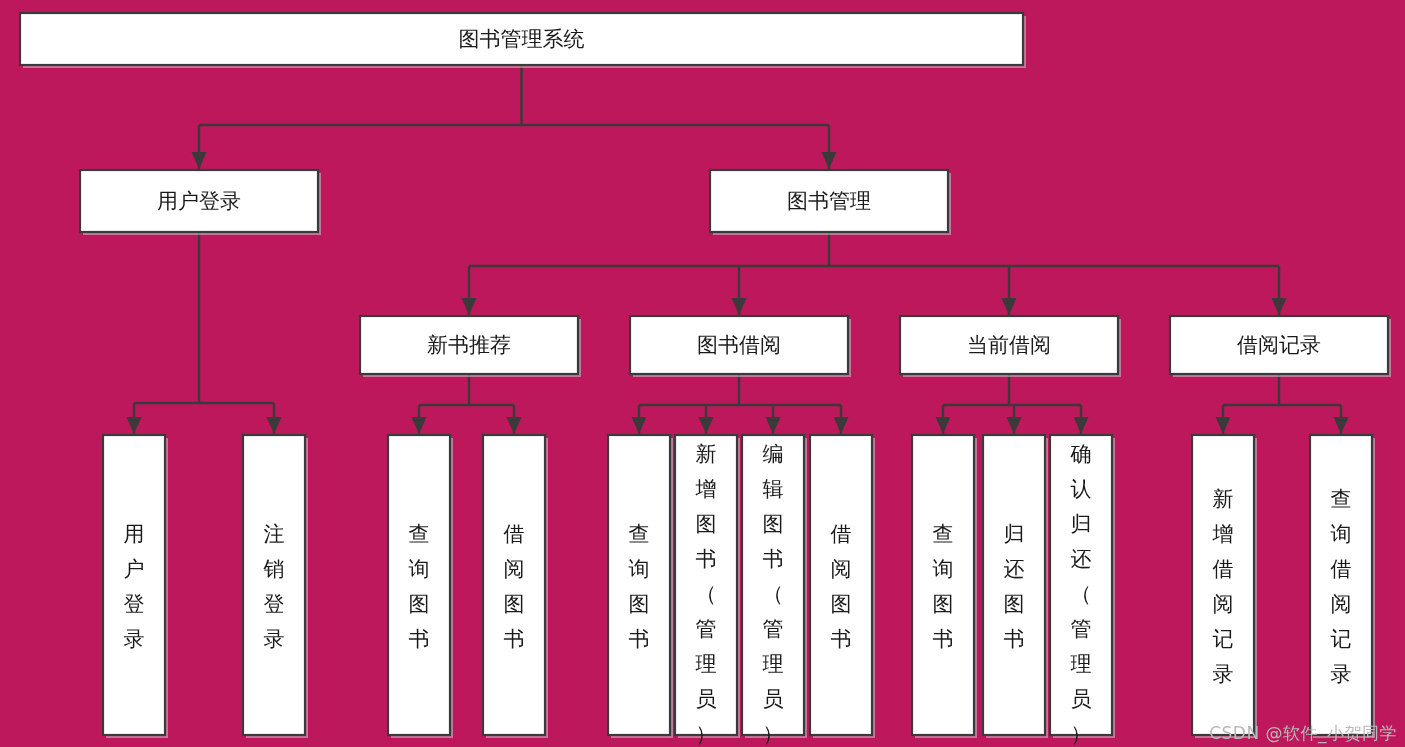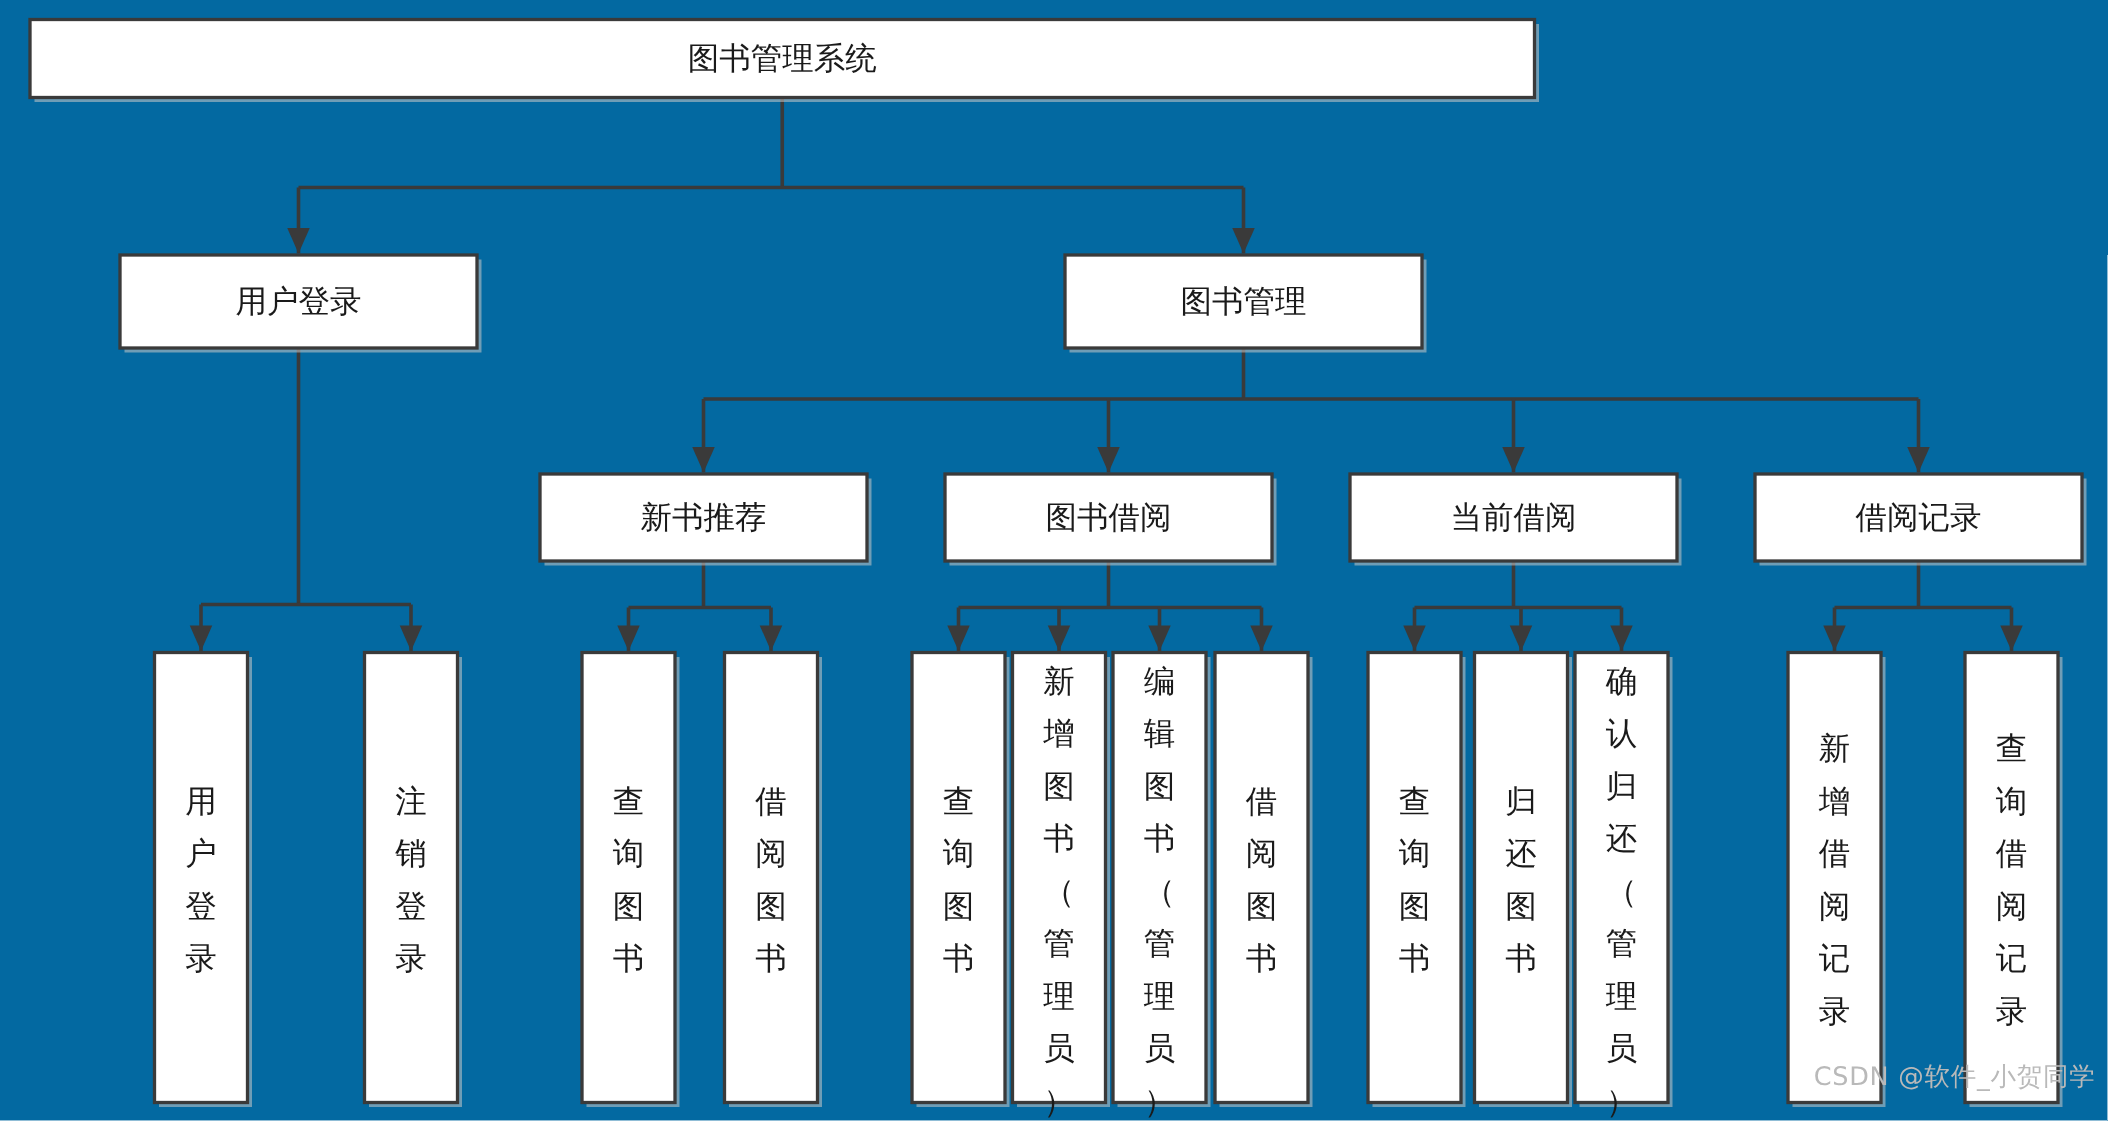--- a/index.html
+++ b/index.html
@@ -8,21 +8,21 @@
     padding: 0;
     background: #ffffff;
   }
   body {
     font-family: "DejaVu Sans", "Liberation Sans", sans-serif;
   }
   #diagram-root {
     position: relative;
     width: 1405px;
     height: 747px;
-    background: #0369a1;
+    background: #be185d;
     overflow: hidden;
   }
   svg.diagram-svg {
     position: absolute;
     top: 0;
     left: 0;
     width: 1405px;
     height: 747px;
     display: block;
   }
@@ -53,21 +53,21 @@
   }
   .node-label-v {
     font-family: "DejaVu Sans", "Liberation Sans", sans-serif;
     font-size: 21px;
     fill: #1a1a1a;
     text-anchor: middle;
   }
   .watermark-text {
     position: absolute;
     right: 8px;
-    bottom: 18px;
+    bottom: 2px;
     font-family: "DejaVu Sans", "Liberation Sans", sans-serif;
     font-size: 17px;
     color: #b9b9b9;
     letter-spacing: 0.5px;
     white-space: nowrap;
     user-select: none;
   }
 </style>
 </head>
 <body>

